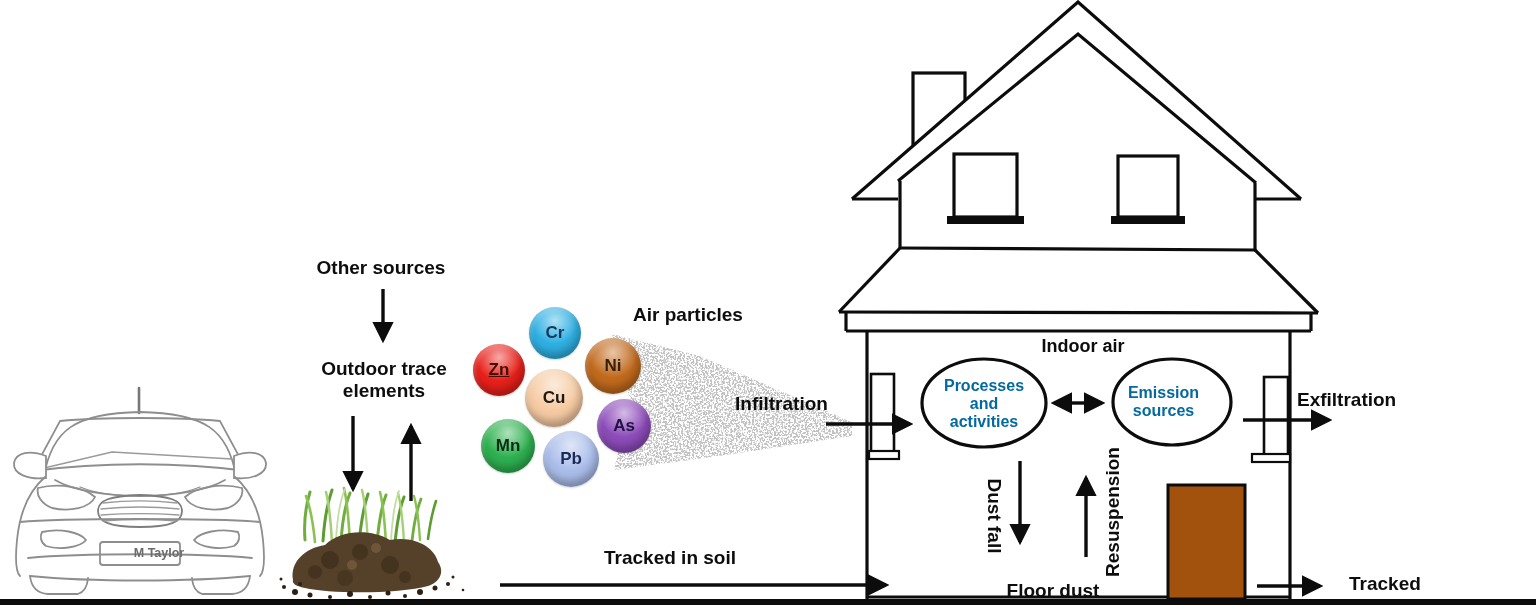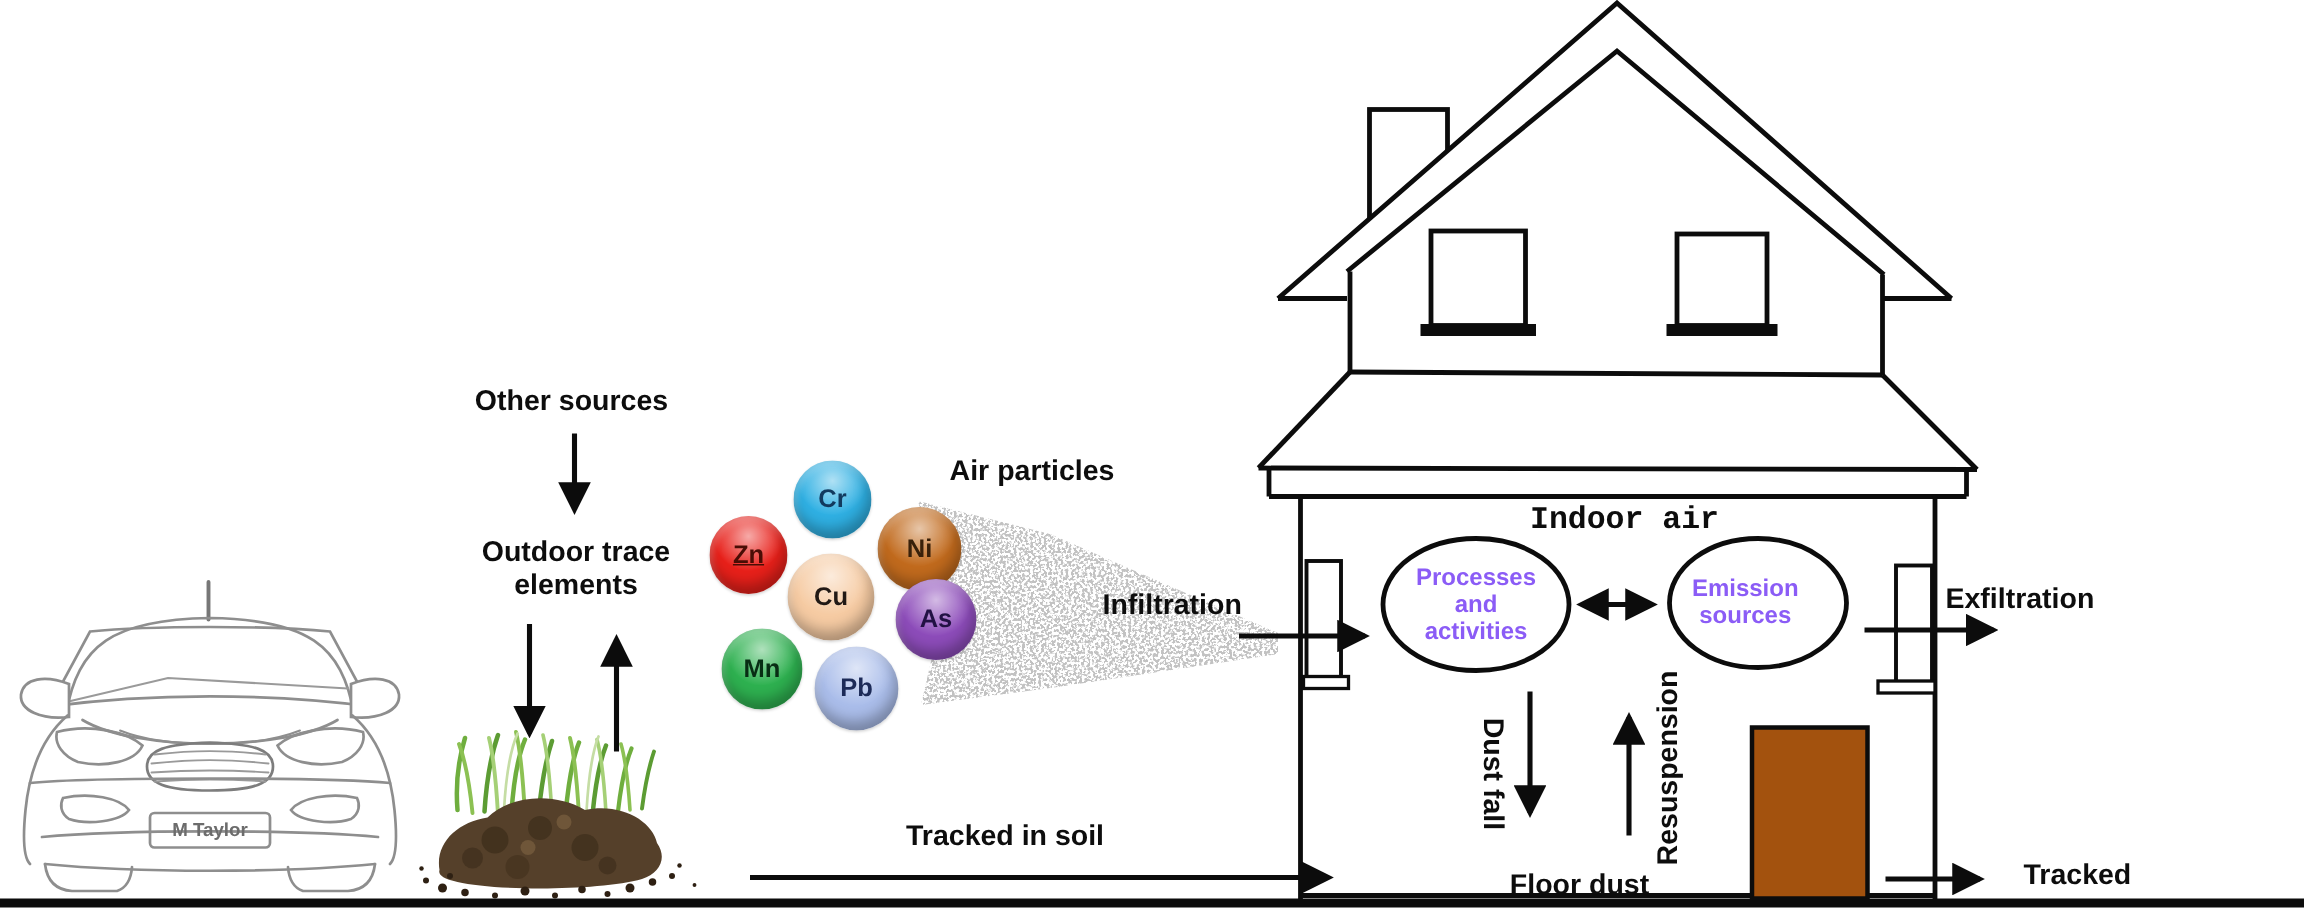--- a/index.html
+++ b/index.html
@@ -3,29 +3,29 @@
 <meta charset="utf-8">
 <style>
   html,body{margin:0;padding:0;background:#ffffff;}
   #canvas{position:relative;width:1536px;height:614px;background:#ffffff;overflow:hidden;
           font-family:"Liberation Sans",sans-serif;}
   svg{position:absolute;left:0;top:0;}
   .lbl{position:absolute;font-weight:bold;font-size:19px;color:#0d0d0d;text-align:center;
        line-height:1.16;white-space:nowrap;}
   .lbl.wrap{white-space:normal;}
   .vlbl{position:absolute;font-weight:bold;font-size:19px;color:#0d0d0d;text-align:center;}
-  .ellipse-text{position:absolute;font-weight:bold;font-size:16px;color:#8b5cf6;
+  .ellipse-text{position:absolute;font-weight:bold;font-size:16px;color:#0369a1;
        text-align:center;line-height:1.13;}
   .ellipse-text span{display:block;}
   .elem{position:absolute;border-radius:50%;display:flex;align-items:center;justify-content:center;
        font-weight:bold;font-size:17px;
        background-image:radial-gradient(circle at 50% 26%, rgba(255,255,255,.62), rgba(255,255,255,0) 50%);
        box-shadow:inset -2px -6px 9px rgba(0,0,0,.30), inset 2px 3px 4px rgba(255,255,255,.25), 0 1px 2px rgba(0,0,0,.18);}
   .plate{position:absolute;font-weight:bold;font-size:12.5px;color:#6c6c6c;text-align:center;}
-  .indoor{font-size:21px;font-family:Liberation Mono, monospace;}
+  .indoor{font-size:18px;}
   .floor{font-size:19px;}
 </style>
 </head>
 <body>
 
 <div id="canvas">
 
 <svg width="1536" height="614" viewBox="0 0 1536 614">
   <defs>
     <marker id="ah" viewBox="0 0 10 10" refX="8.5" refY="5" markerWidth="6.4" markerHeight="6.4" orient="auto">
@@ -179,35 +179,35 @@
 <div class="ellipse-text" style="left:922px;top:377px;width:124px;">
   <span>Processes</span>
   <span>and</span>
   <span>activities</span>
 </div>
 <div class="ellipse-text" style="left:1112px;top:384px;width:103px;">
   <span>Emission</span>
   <span>sources</span>
 </div>
 
-<div class="plate" style="left:100px;top:546px;width:80px;">M Taylor</div>
+<div class="plate" style="left:100px;top:546px;width:80px;padding-left:19px;">M Taylor</div>
 
 <div class="elem" style="left: 529px; top: 307px; width: 52px; height: 52px; background-color: rgb(47, 176, 227);">
   <span style="color: rgb(18, 58, 94);">Cr</span>
 </div>
 <div class="elem" style="left: 473px; top: 344px; width: 52px; height: 52px; background-color: rgb(232, 32, 26);">
   <span style="color: rgb(74, 13, 5); text-decoration: underline;">Zn</span>
 </div>
 <div class="elem" style="left: 585px; top: 338px; width: 56px; height: 56px; background-color: rgb(193, 106, 29);">
   <span style="color: rgb(56, 32, 10);">Ni</span>
 </div>
 <div class="elem" style="left: 525px; top: 369px; width: 58px; height: 58px; background-color: rgb(246, 203, 163);">
   <span style="color: rgb(33, 25, 21);">Cu</span>
 </div>
-<div class="elem" style="left: 597px; top: 386px; width: 54px; height: 54px; background-color: rgb(141, 76, 186);">
+<div class="elem" style="left: 597px; top: 399px; width: 54px; height: 54px; background-color: rgb(141, 76, 186);">
   <span style="color: rgb(34, 17, 68);">As</span>
 </div>
 <div class="elem" style="left: 481px; top: 419px; width: 54px; height: 54px; background-color: rgb(46, 177, 80);">
   <span style="color: rgb(8, 45, 20);">Mn</span>
 </div>
 <div class="elem" style="left: 543px; top: 431px; width: 56px; height: 56px; background-color: rgb(170, 189, 234);">
   <span style="color: rgb(28, 42, 87);">Pb</span>
 </div>
 
 </div>

